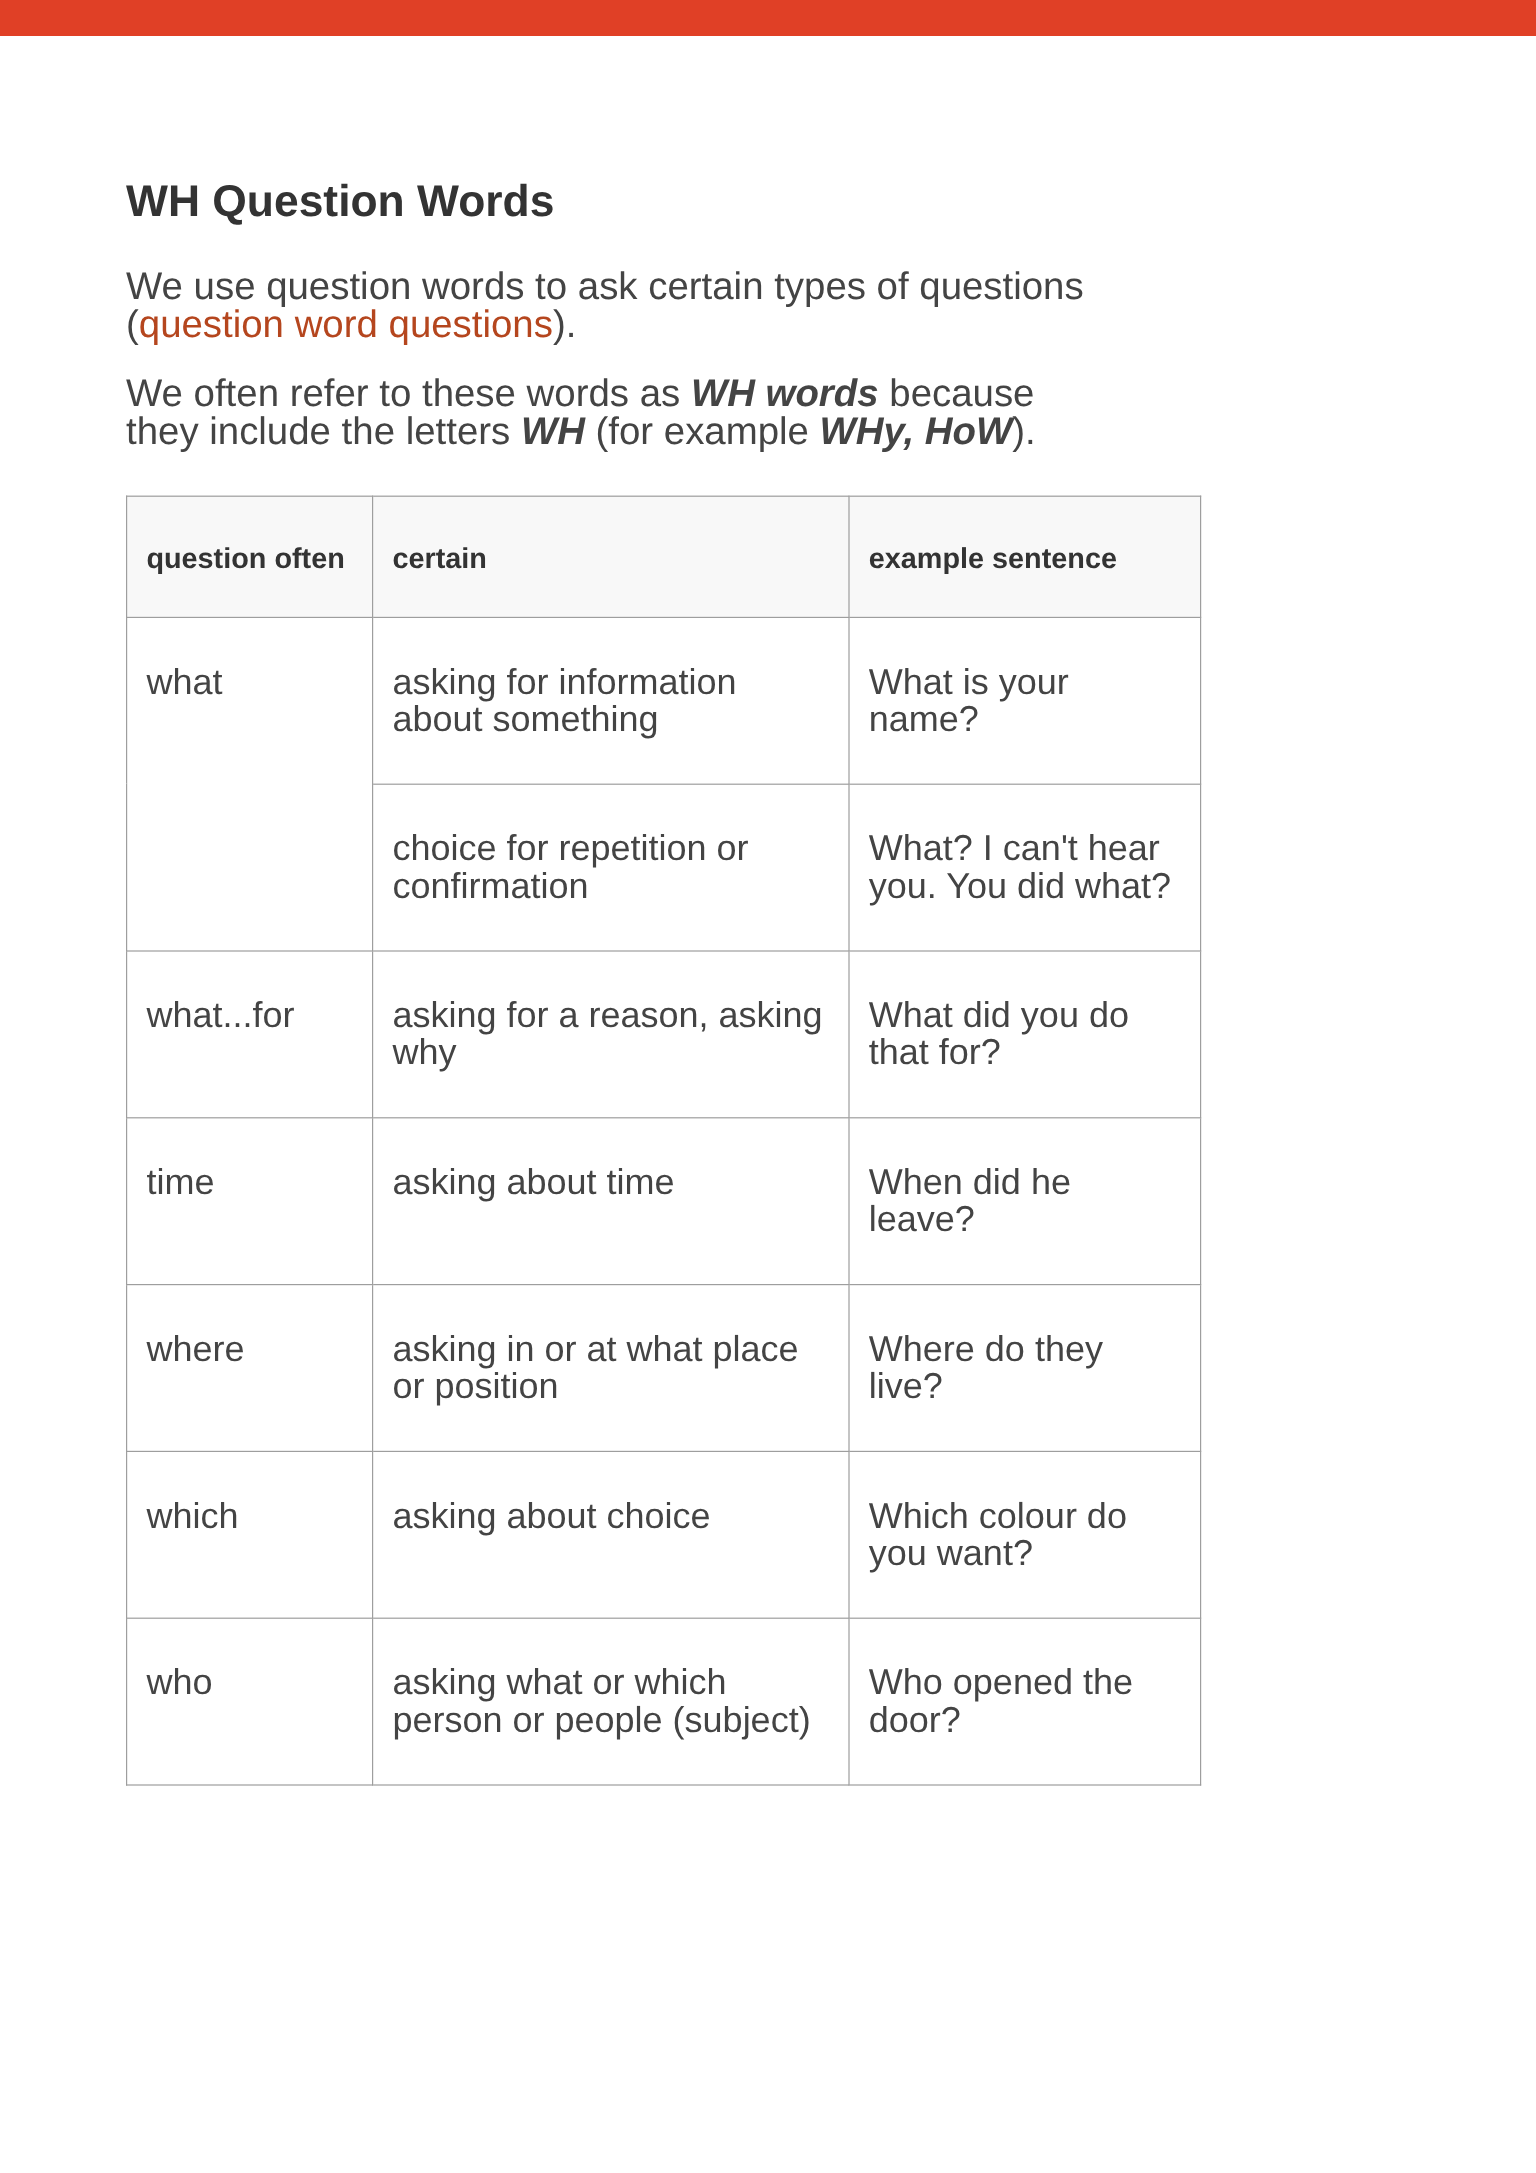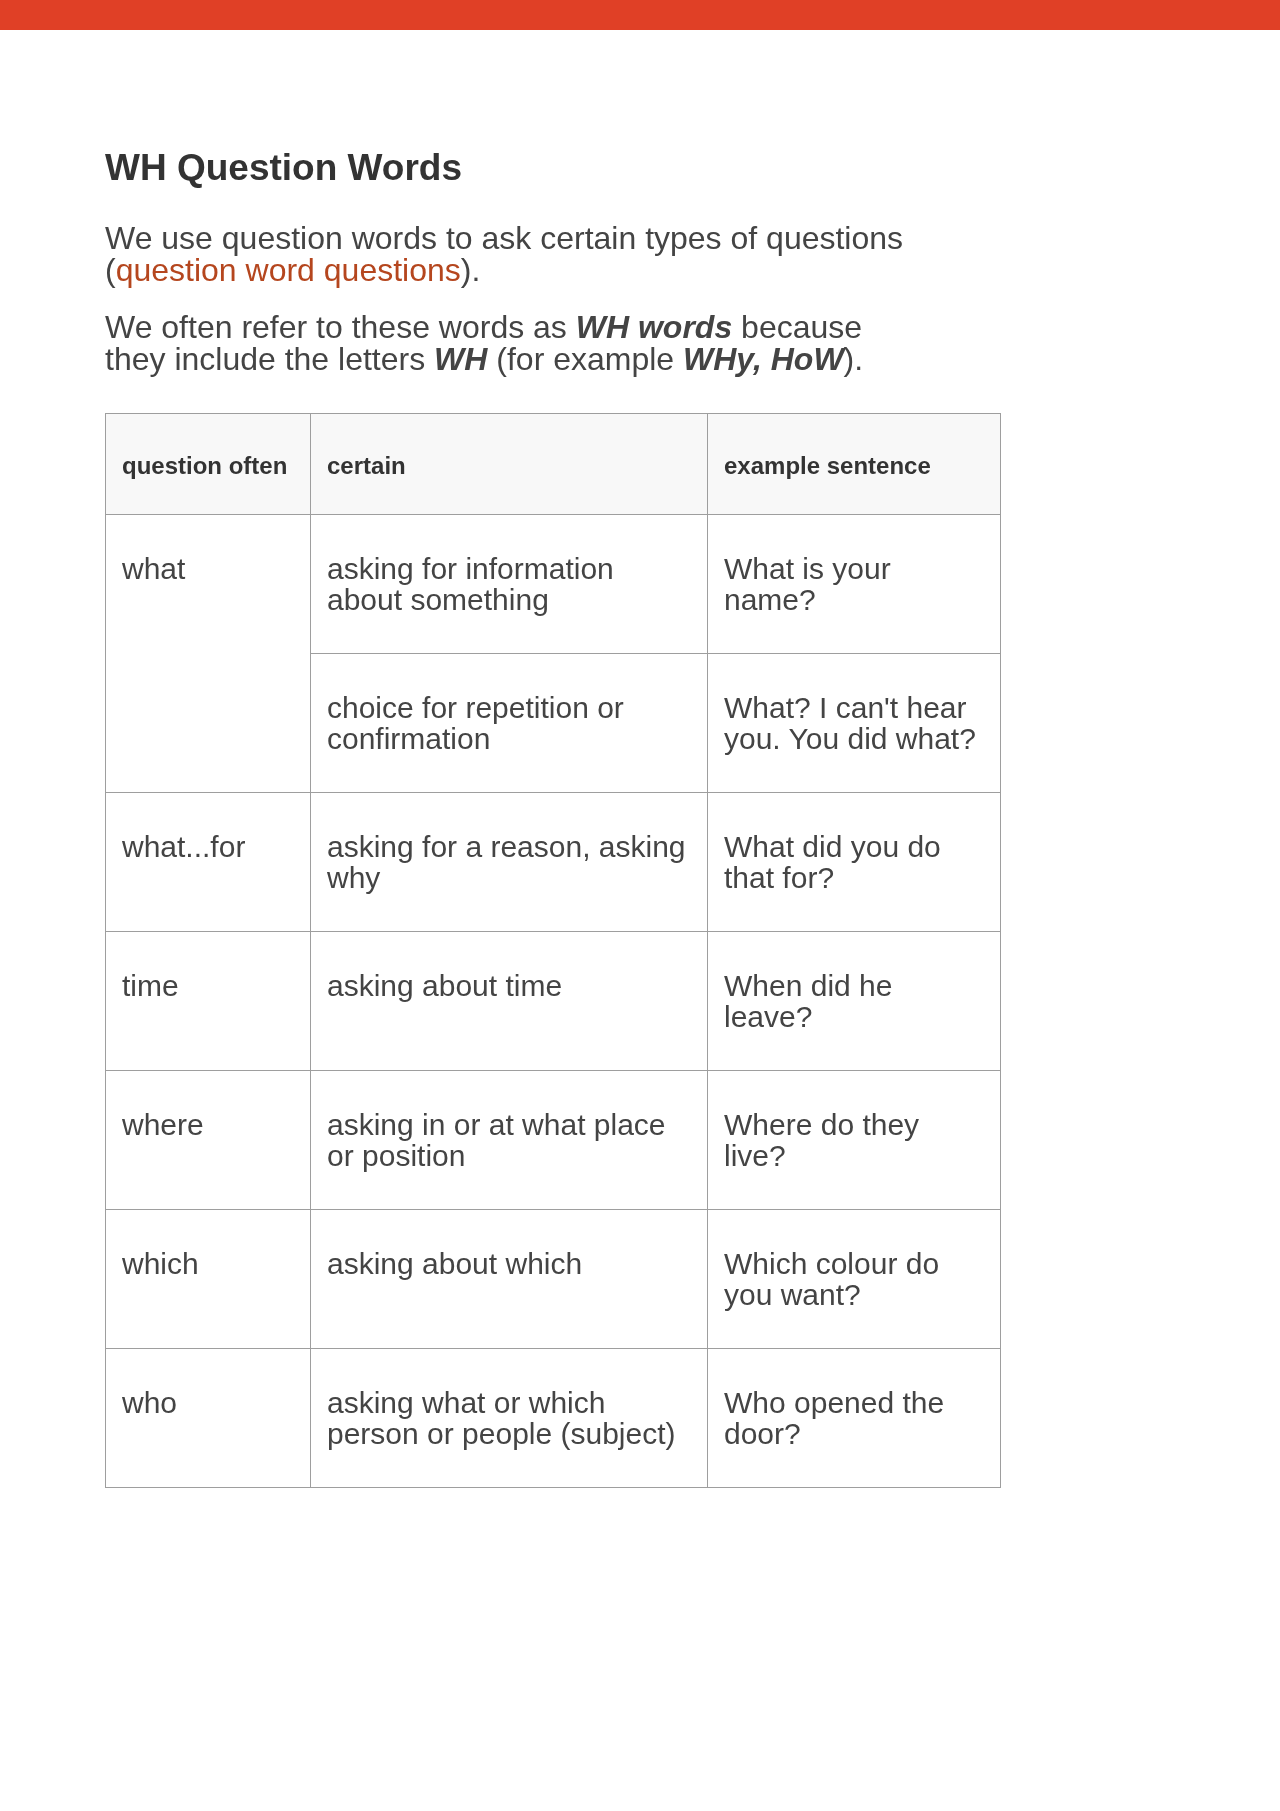--- a/index.html
+++ b/index.html
@@ -125,21 +125,21 @@
           <td>asking about time</td>
           <td>When did he leave?</td>
         </tr>
         <tr>
           <td>where</td>
           <td>asking in or at what place or position</td>
           <td>Where do they live?</td>
         </tr>
         <tr>
           <td>which</td>
-          <td>asking about which</td>
+          <td>asking about choice</td>
           <td>Which colour do you want?</td>
         </tr>
         <tr>
           <td>who</td>
           <td>asking what or which person or people (subject)</td>
           <td>Who opened the door?</td>
         </tr>
       </tbody>
   </table>
 </div>

